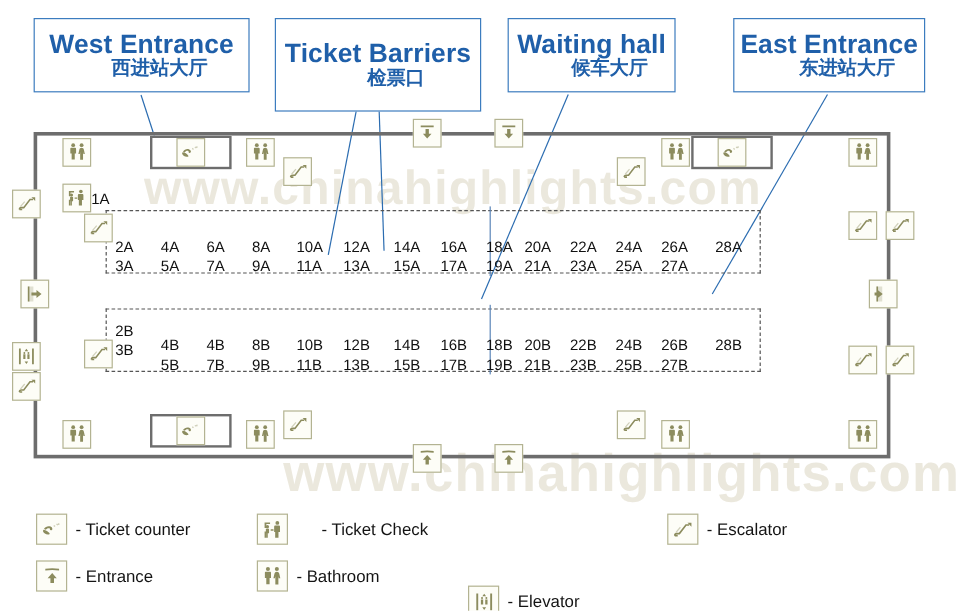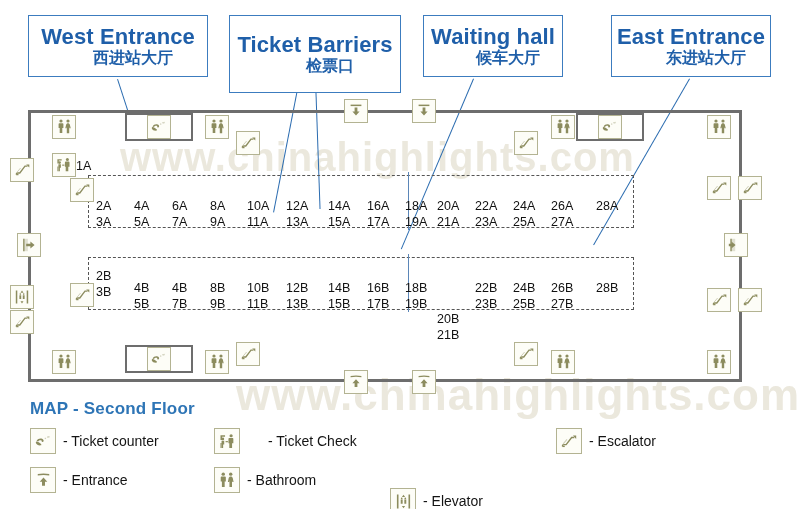--- a/index.html
+++ b/index.html
@@ -193,21 +193,21 @@
         <span class="r2">15B</span>
       </div>
       <div class="numcol" style="left: 367px; top: 280px;">
         <span class="r1">16B</span>
         <span class="r2">17B</span>
       </div>
       <div class="numcol" style="left: 405px; top: 280px;">
         <span class="r1">18B</span>
         <span class="r2">19B</span>
       </div>
-      <div class="numcol" style="left: 437px; top: 280px; margin-top: 31px;">
+      <div class="numcol" style="left: 437px; top: 280px;">
         <span class="r1">20B</span>
         <span class="r2">21B</span>
       </div>
       <div class="numcol" style="left: 475px; top: 280px;">
         <span class="r1">22B</span>
         <span class="r2">23B</span>
       </div>
       <div class="numcol" style="left: 513px; top: 280px;">
         <span class="r1">24B</span>
         <span class="r2">25B</span>
@@ -547,21 +547,20 @@
     <svg width="15" height="16" viewBox="0 0 15 16">
         <g fill="#8c8c5e">
           <circle cx="4" cy="2" r="1.6"></circle>
           <path d="M2.4 4.2h3.2c.5 0 .8.35.8.8v4h-1.1v5h-2.6v-5H1.6v-4c0-.45.35-.8.8-.8z"></path>
           <circle cx="11" cy="2" r="1.6"></circle>
           <path d="M11 4.2c1 0 1.7.6 1.9 1.5l.8 3.6h-1.2l-.3-1.6v6.5h-2.4V7.7l-.3 1.6H8.3l.8-3.6c.2-.9.9-1.5 1.9-1.5z"></path>
         </g>
       </svg>
   </div>
 
-  <div class="legend-title">MAP - Second Floor</div>
 
   <div class="legend-item" style="left:30px;top:428px;">
     <span class="ico" style="position:relative;width:26px;height:26px;">
       <svg width="17" height="15" viewBox="0 0 16 14">
           <g fill="#8c8c5e">
             <path d="M1.5 6.4c1.2-2 3.4-2.6 5.2-1.9 1 .4 1.5 1.2 1.4 2-.1.6-.6 1-1.2.9-.5-.1-.8-.5-.7-1 .05-.3-.1-.5-.4-.6-1-.3-2.2.15-2.9 1.25L1.5 6.4z"></path>
             <path d="M1.2 6.9c2 .2 3.6 1.3 4.6 2.6.4.5.2 1-.35 1.1-2.1.35-3.9-.6-4.6-2.2-.2-.5-.1-1.1.35-1.5z"></path>
           </g>
           <g fill="#cfcfb9">
             <path d="M9.6 3.2l1 .9-.75.8-1-.9zM11.6 2.1l1.3.55-.5 1-1.3-.55zM13.6 1.8l.1 1.4-1.1.1-.1-1.4z"></path>

